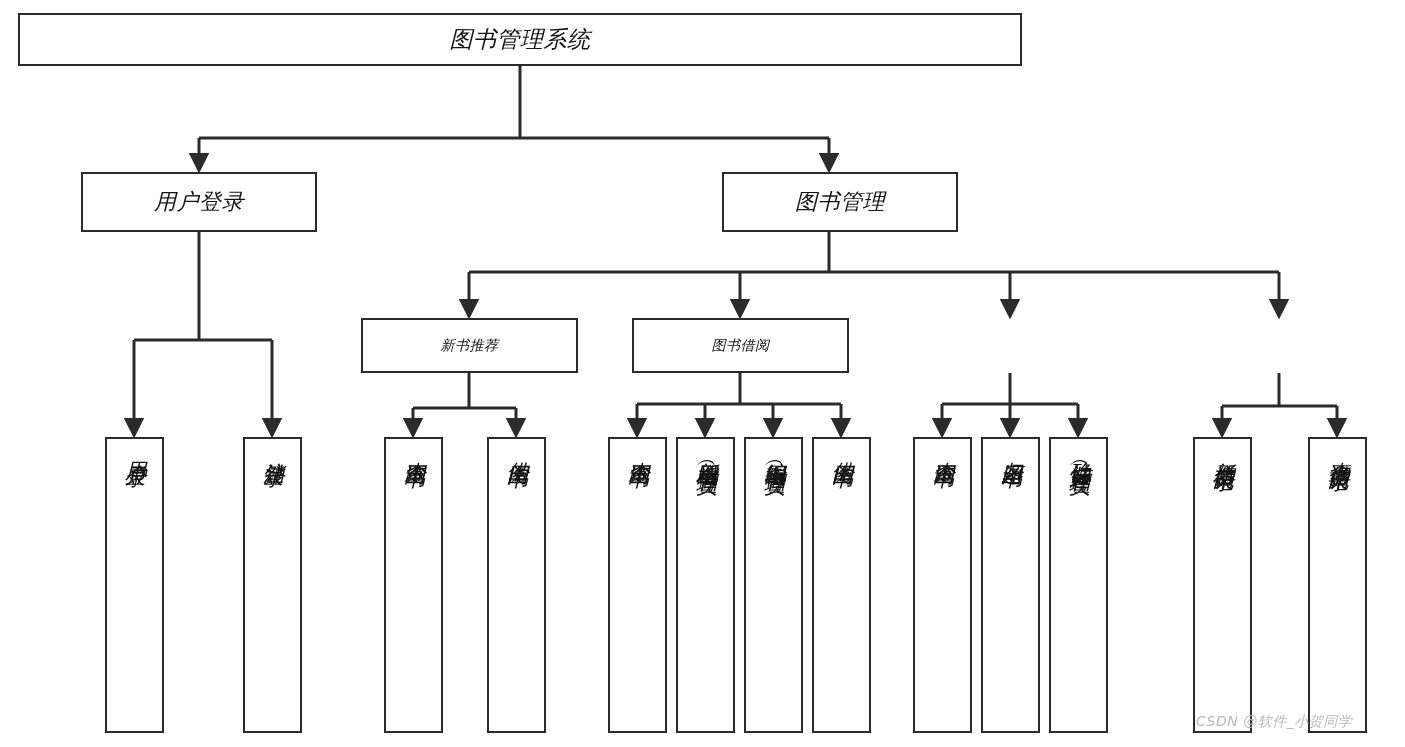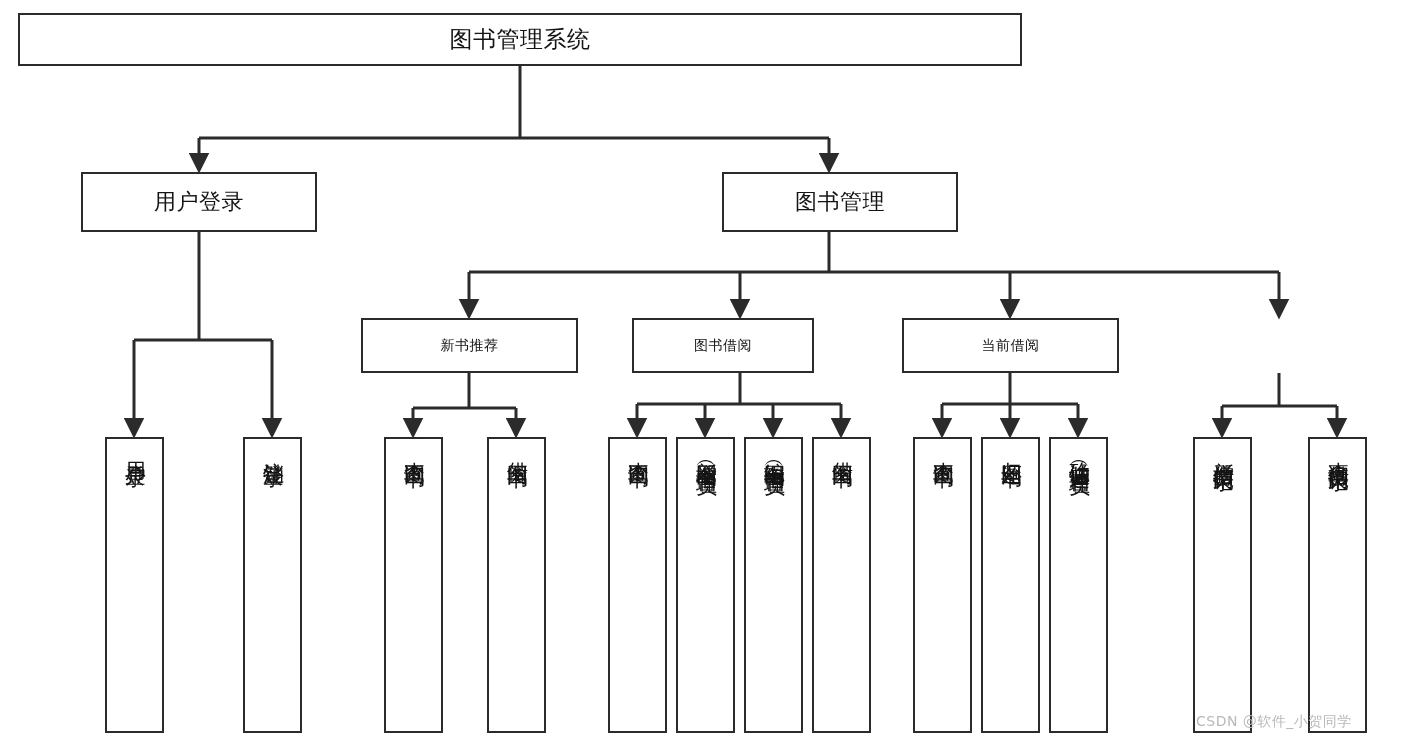--- a/index.html
+++ b/index.html
@@ -11,20 +11,21 @@
   body {
     font-family: "DejaVu Sans", "Liberation Sans", sans-serif;
     color: #1a1a1a;
   }
   #stage {
     position: relative;
     width: 1405px;
     height: 747px;
     background: #ffffff;
     overflow: hidden;
+    font-style: italic;
   }
   svg.connectors {
     position: absolute;
     left: 0;
     top: 0;
     width: 1405px;
     height: 747px;
     pointer-events: none;
   }
   .node {
@@ -132,25 +133,22 @@
   <div class="node level2" style="left:81px; top:172px; width:236px; height:60px;">
     <span class="label">用户登录</span>
   </div>
   <div class="node level2" style="left:711px; top:172px; width:236px; height:60px;margin-left:11px;">
     <span class="label">图书管理</span>
   </div>
 
   <div class="node level3" style="left:361px; top:318px; width:217px; height:55px;">
     <span class="label">新书推荐</span>
   </div>
-  <div class="node level3" style="left:632px; top:318px; width:182px; height:55px;">
+  <div class="node level3" style="left:632px; top:318px; width:217px; height:55px;">
     <span class="label">图书借阅</span>
-  </div>
-  <div class="node level3" style="left:902px; top:318px; width:217px; height:55px;">
-    <span class="label">当前借阅</span>
   </div>
 
   <div class="node leaf" style="left:105px; top:437px; width:59px; height:296px;">
     <span class="label">用户登录</span>
   </div>
   <div class="node leaf" style="left:243px; top:437px; width:59px; height:296px;">
     <span class="label">注销登录</span>
   </div>
 
   <div class="node leaf" style="left:384px; top:437px; width:59px; height:296px;">

